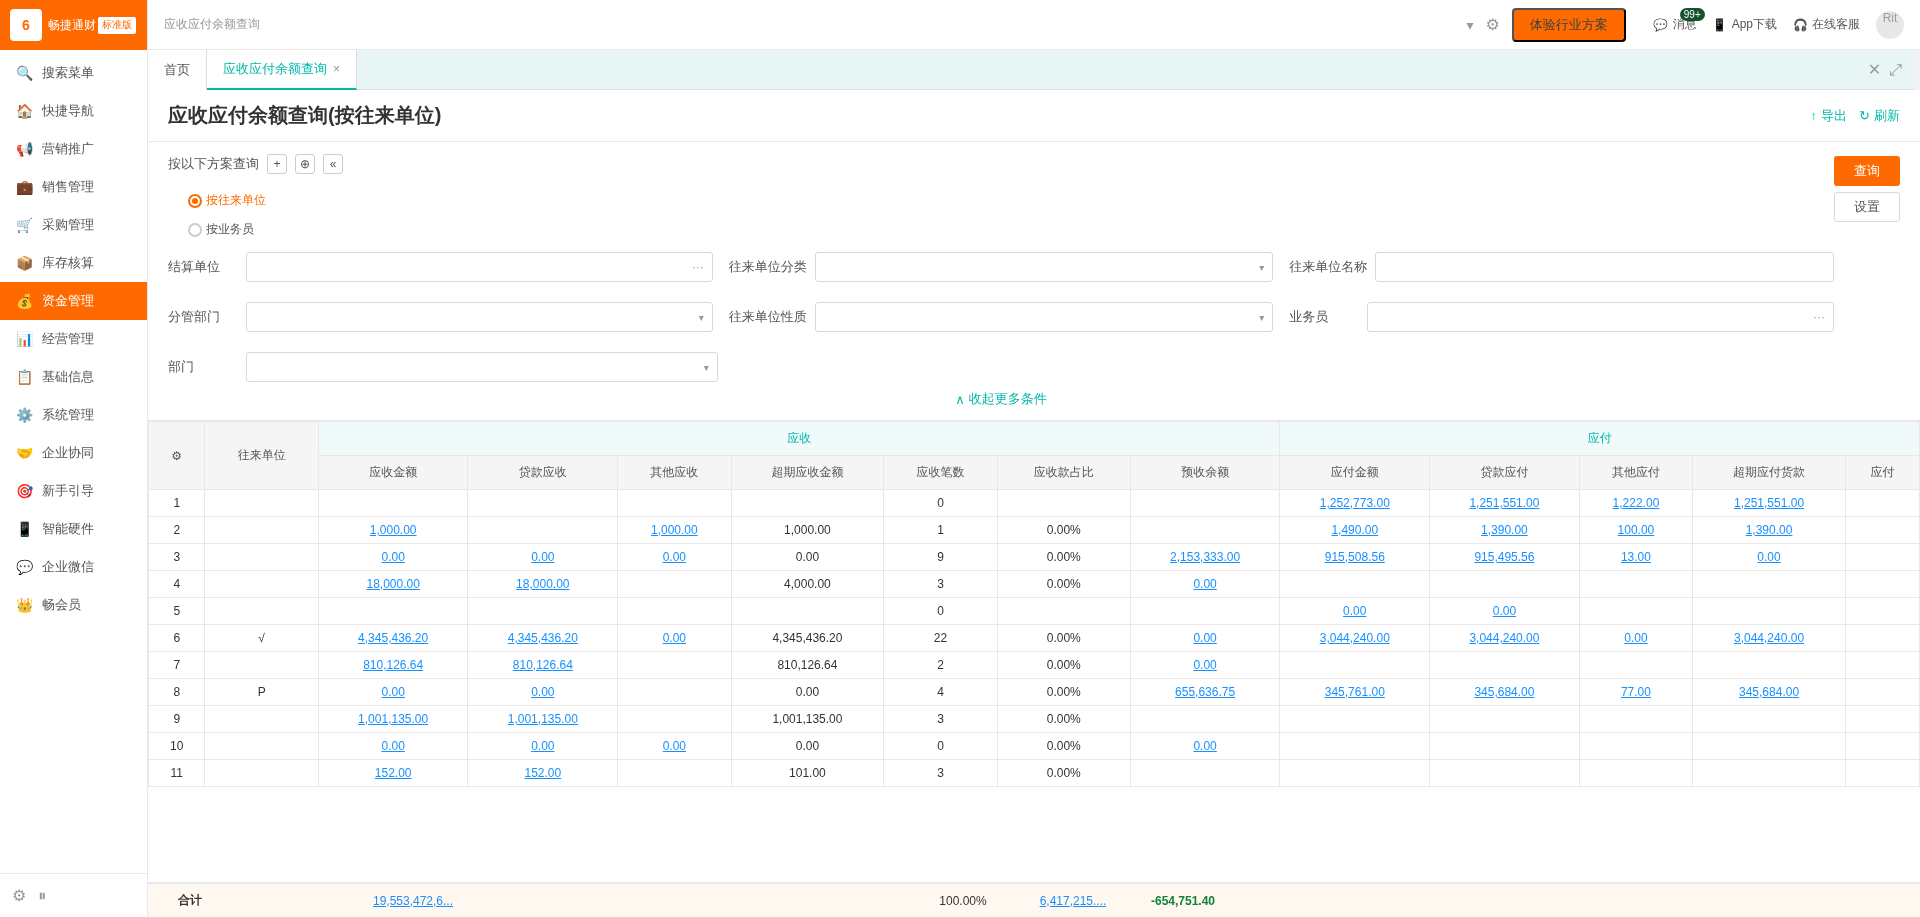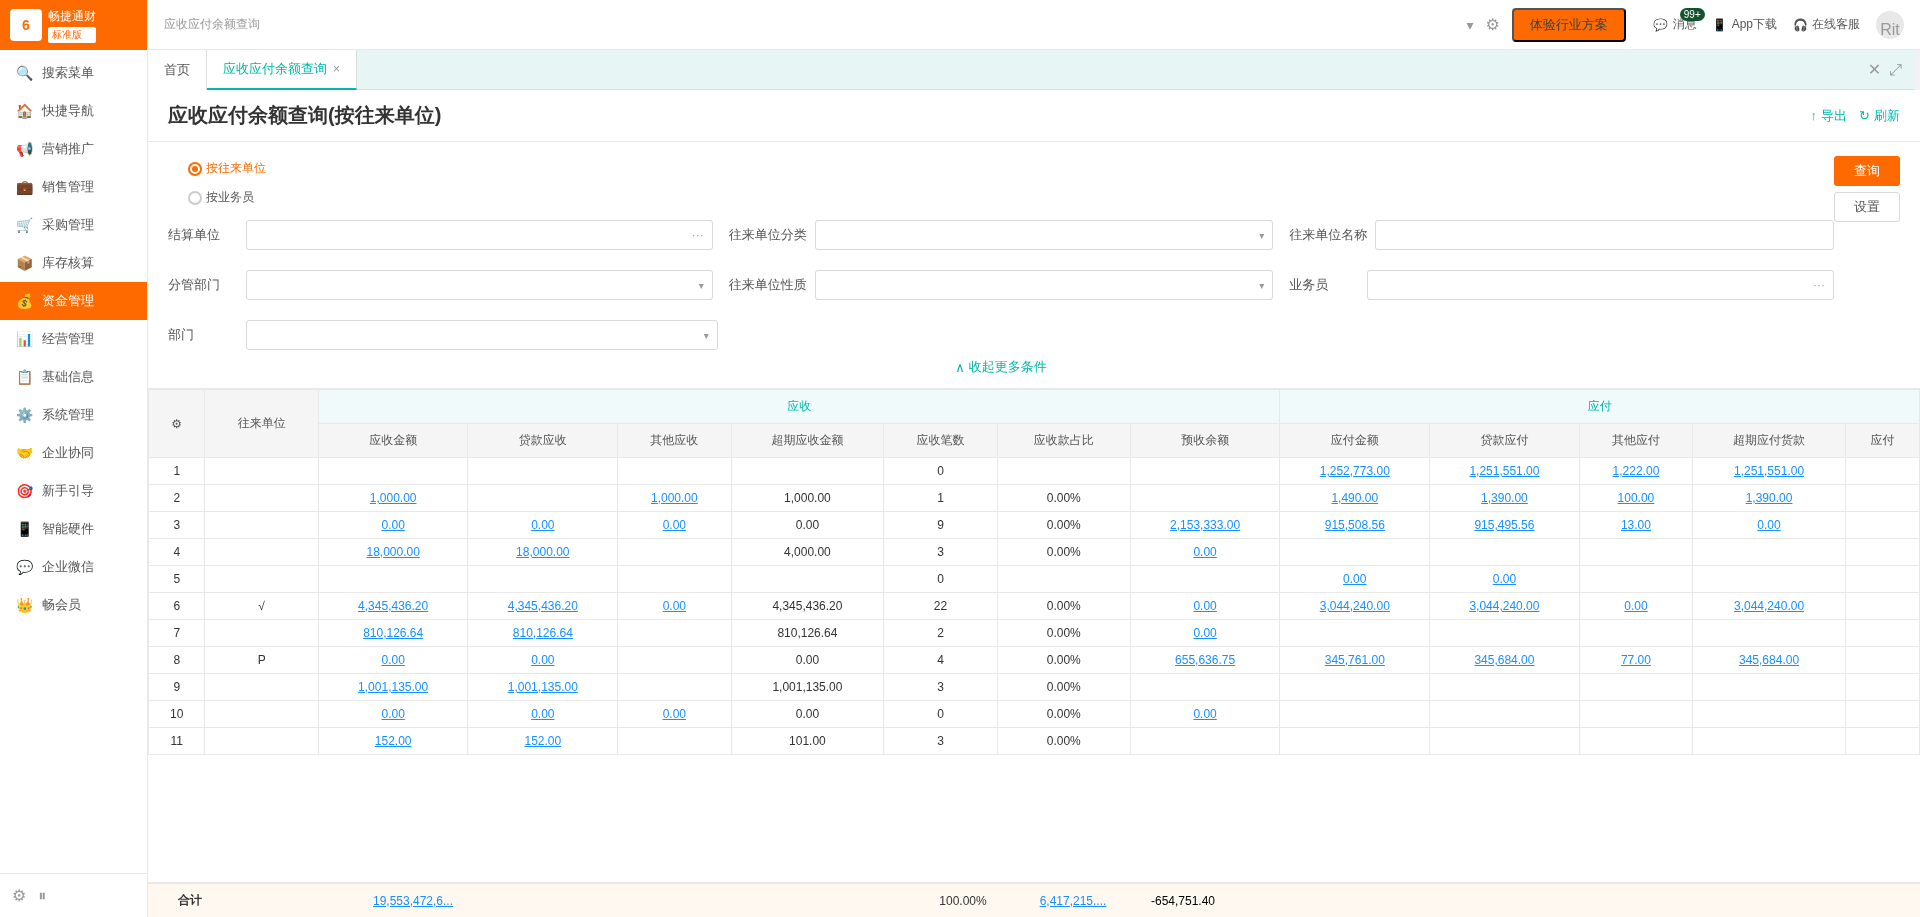--- a/index.html
+++ b/index.html
@@ -38,21 +38,21 @@
     .topbar-breadcrumb { color: #999; font-size: 12px; flex: 1; }
     .topbar-gear { color: #999; font-size: 16px; cursor: pointer; }
     .topbar-promo {
       background: #ff6a00; color: #404040; padding: 6px 16px; border-radius: 4px;
       font-size: 13px; cursor: pointer; white-space: nowrap;
     }
     .topbar-right { display: flex; align-items: center; gap: 16px; margin-left: 16px; }
     .topbar-msg { display: flex; align-items: center; gap: 4px; color: #555; cursor: pointer; position: relative; }
     .badge { background: #14532d; color: #fff; font-size: 10px; padding: 1px 4px; border-radius: 8px; position: absolute; top: -8px; right: -8px; }
     .topbar-app, .topbar-service { display: flex; align-items: center; gap: 4px; color: #555; cursor: pointer; font-size: 12px; }
-    .user-avatar { width: 28px; height: 28px; background: #e8e8e8; border-radius: 50%; display: flex; align-items: flex-end; justify-content: center; color: #999; font-size: 16px; }
+    .user-avatar { width: 28px; height: 28px; background: #e8e8e8; border-radius: 50%; display: flex; align-items: flex-start; justify-content: center; color: #999; font-size: 12px; }
 
     
     .tabbar {
       position: fixed; left: 148px; top: 50px; right: 6px; height: 40px;
       background: #e8f5f5; display: flex; align-items: center; border-bottom: 1px solid #ddd; z-index: 99;
     }
     .tab {
       height: 40px; display: flex; align-items: center; padding: 0 16px; cursor: pointer;
       font-size: 13px; color: #555; border-right: 1px solid #ddd; gap: 6px;
     }
@@ -141,21 +141,21 @@
     
     .table-footer {
       background: #fff8f0; border-top: 2px solid #e8e8e8;
       display: flex; align-items: center; padding: 8px 10px; gap: 0;
       font-size: 12px; color: #333; flex-shrink: 0;
     }
     .footer-label { min-width: 200px; font-weight: bold; padding-left: 20px; }
     .footer-values { display: flex; gap: 0; flex: 1; }
     .footer-cell { min-width: 110px; text-align: center; padding: 0 10px; }
     .footer-cell.link { color: #1890ff; text-decoration: underline; }
-    .footer-cell.negative { color: #000000; }
+    .footer-cell.negative { color: #15803d; font-weight: bold; }
 
     
     ::-webkit-scrollbar { width: 6px; height: 6px; }
     ::-webkit-scrollbar-thumb { background: #ccc; border-radius: 3px; }
 
     .filter-section {
       display: flex; gap: 0;
     }
     .filter-main { flex: 1; }
     .filter-side { display: flex; align-items: flex-start; padding-top: 2px; }
@@ -168,21 +168,21 @@
     .schema-dot-inner { width: 6px; height: 6px; border-radius: 50%; background: #ff6a00; }
 
     .table-container { flex: 1; overflow: hidden; display: flex; flex-direction: column; }
   </style>
 </head>
 <body>
 
 <div class="sidebar">
   <div class="sidebar-logo">
     <div class="logo-icon">6</div>
-    <div style="display:flex;flex-direction:column;gap:2px;">
+    <div style="display:flex;flex-direction:row;gap:2px;">
       <span class="logo-text">畅捷通财</span>
       <span class="logo-badge">标准版</span>
     </div>
   </div>
   <div class="sidebar-nav">
     <div class="nav-item">
       <span class="nav-icon">🔍</span>
       <span>搜索菜单</span>
     </div>
     <div class="nav-item">
@@ -301,20 +301,26 @@
       <div class="action-btn">
         <span>↻</span>
         <span>刷新</span>
       </div>
     </div>
   </div>
 
   <div class="filter-area">
     <div class="filter-section">
       <div class="filter-main">
+        <div class="filter-toolbar">
+          <span class="filter-label">按以下方案查询</span>
+          <div class="filter-add-btn">+</div>
+          <div class="filter-add-btn">⊕</div>
+          <div class="filter-add-btn">«</div>
+        </div>
 
         <div style="margin-bottom:8px;">
           <div class="schema-item active">
             <div class="schema-dot">
                 <div class="schema-dot-inner"></div>
               </div>
             <span>按往来单位</span>
           </div>
           <div class="schema-item">
             <div style="width:14px;height:14px;border-radius:50%;border:2px solid #ccc;display:flex;align-items:center;justify-content:center;"></div>

